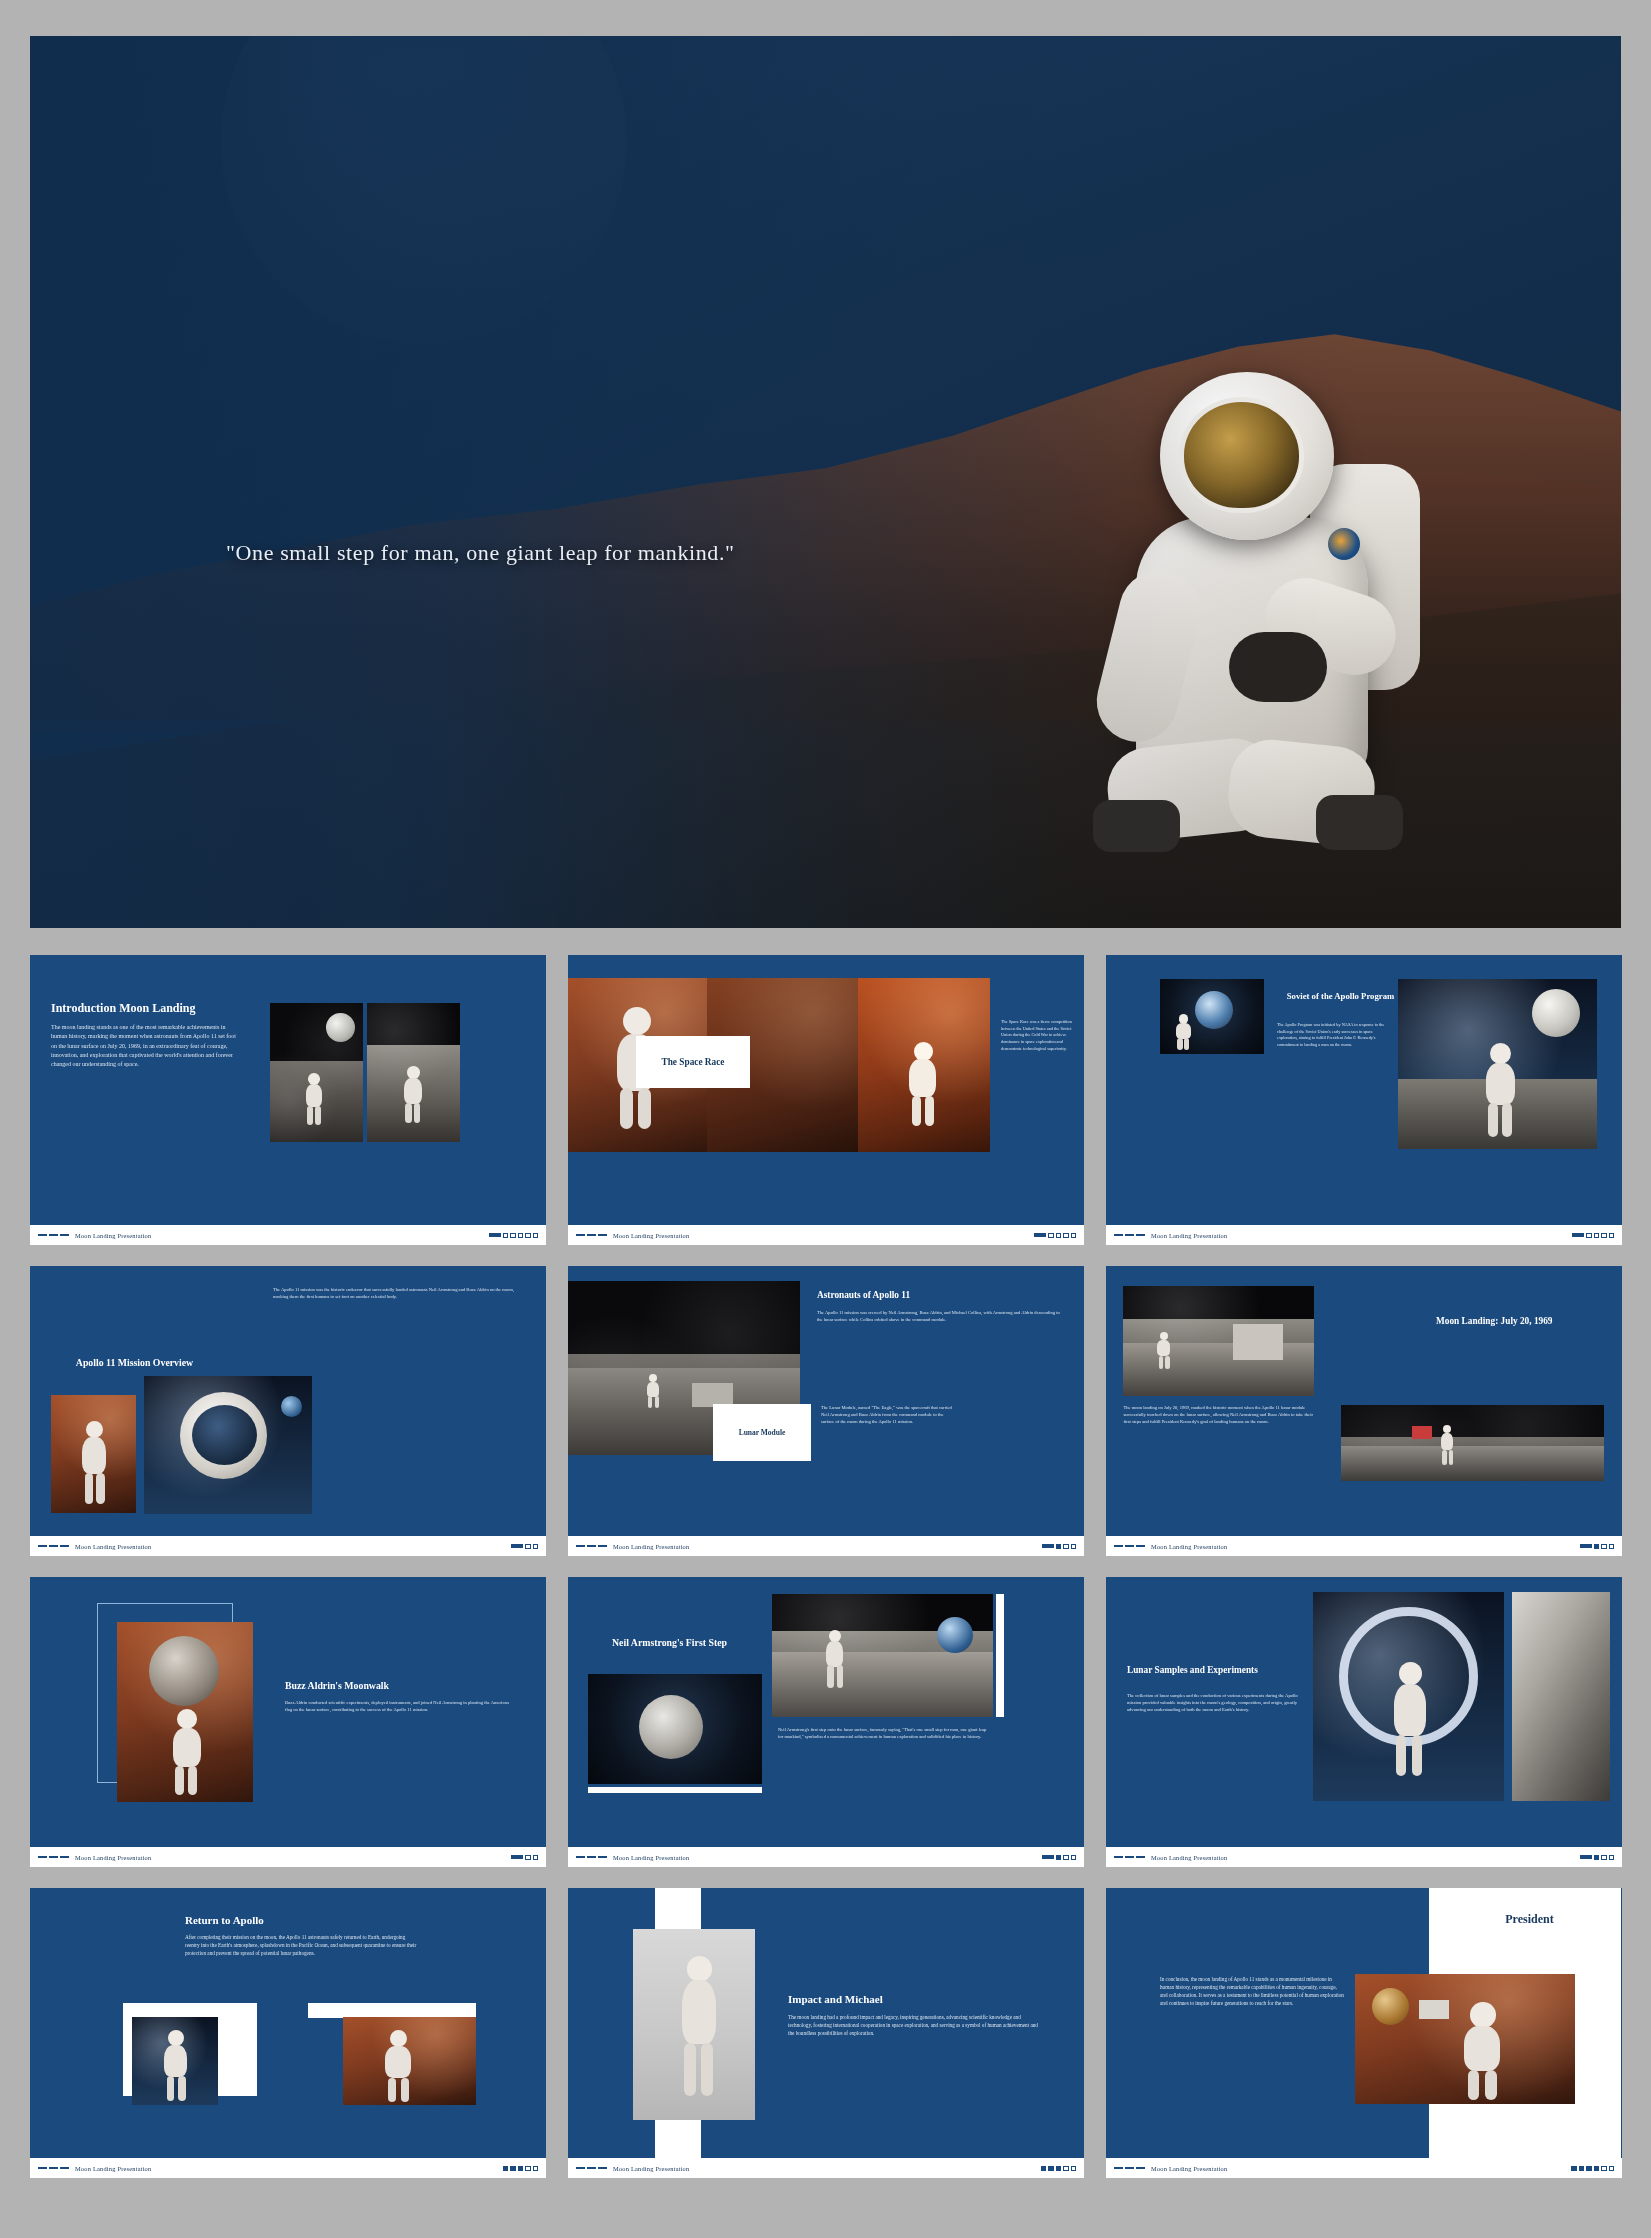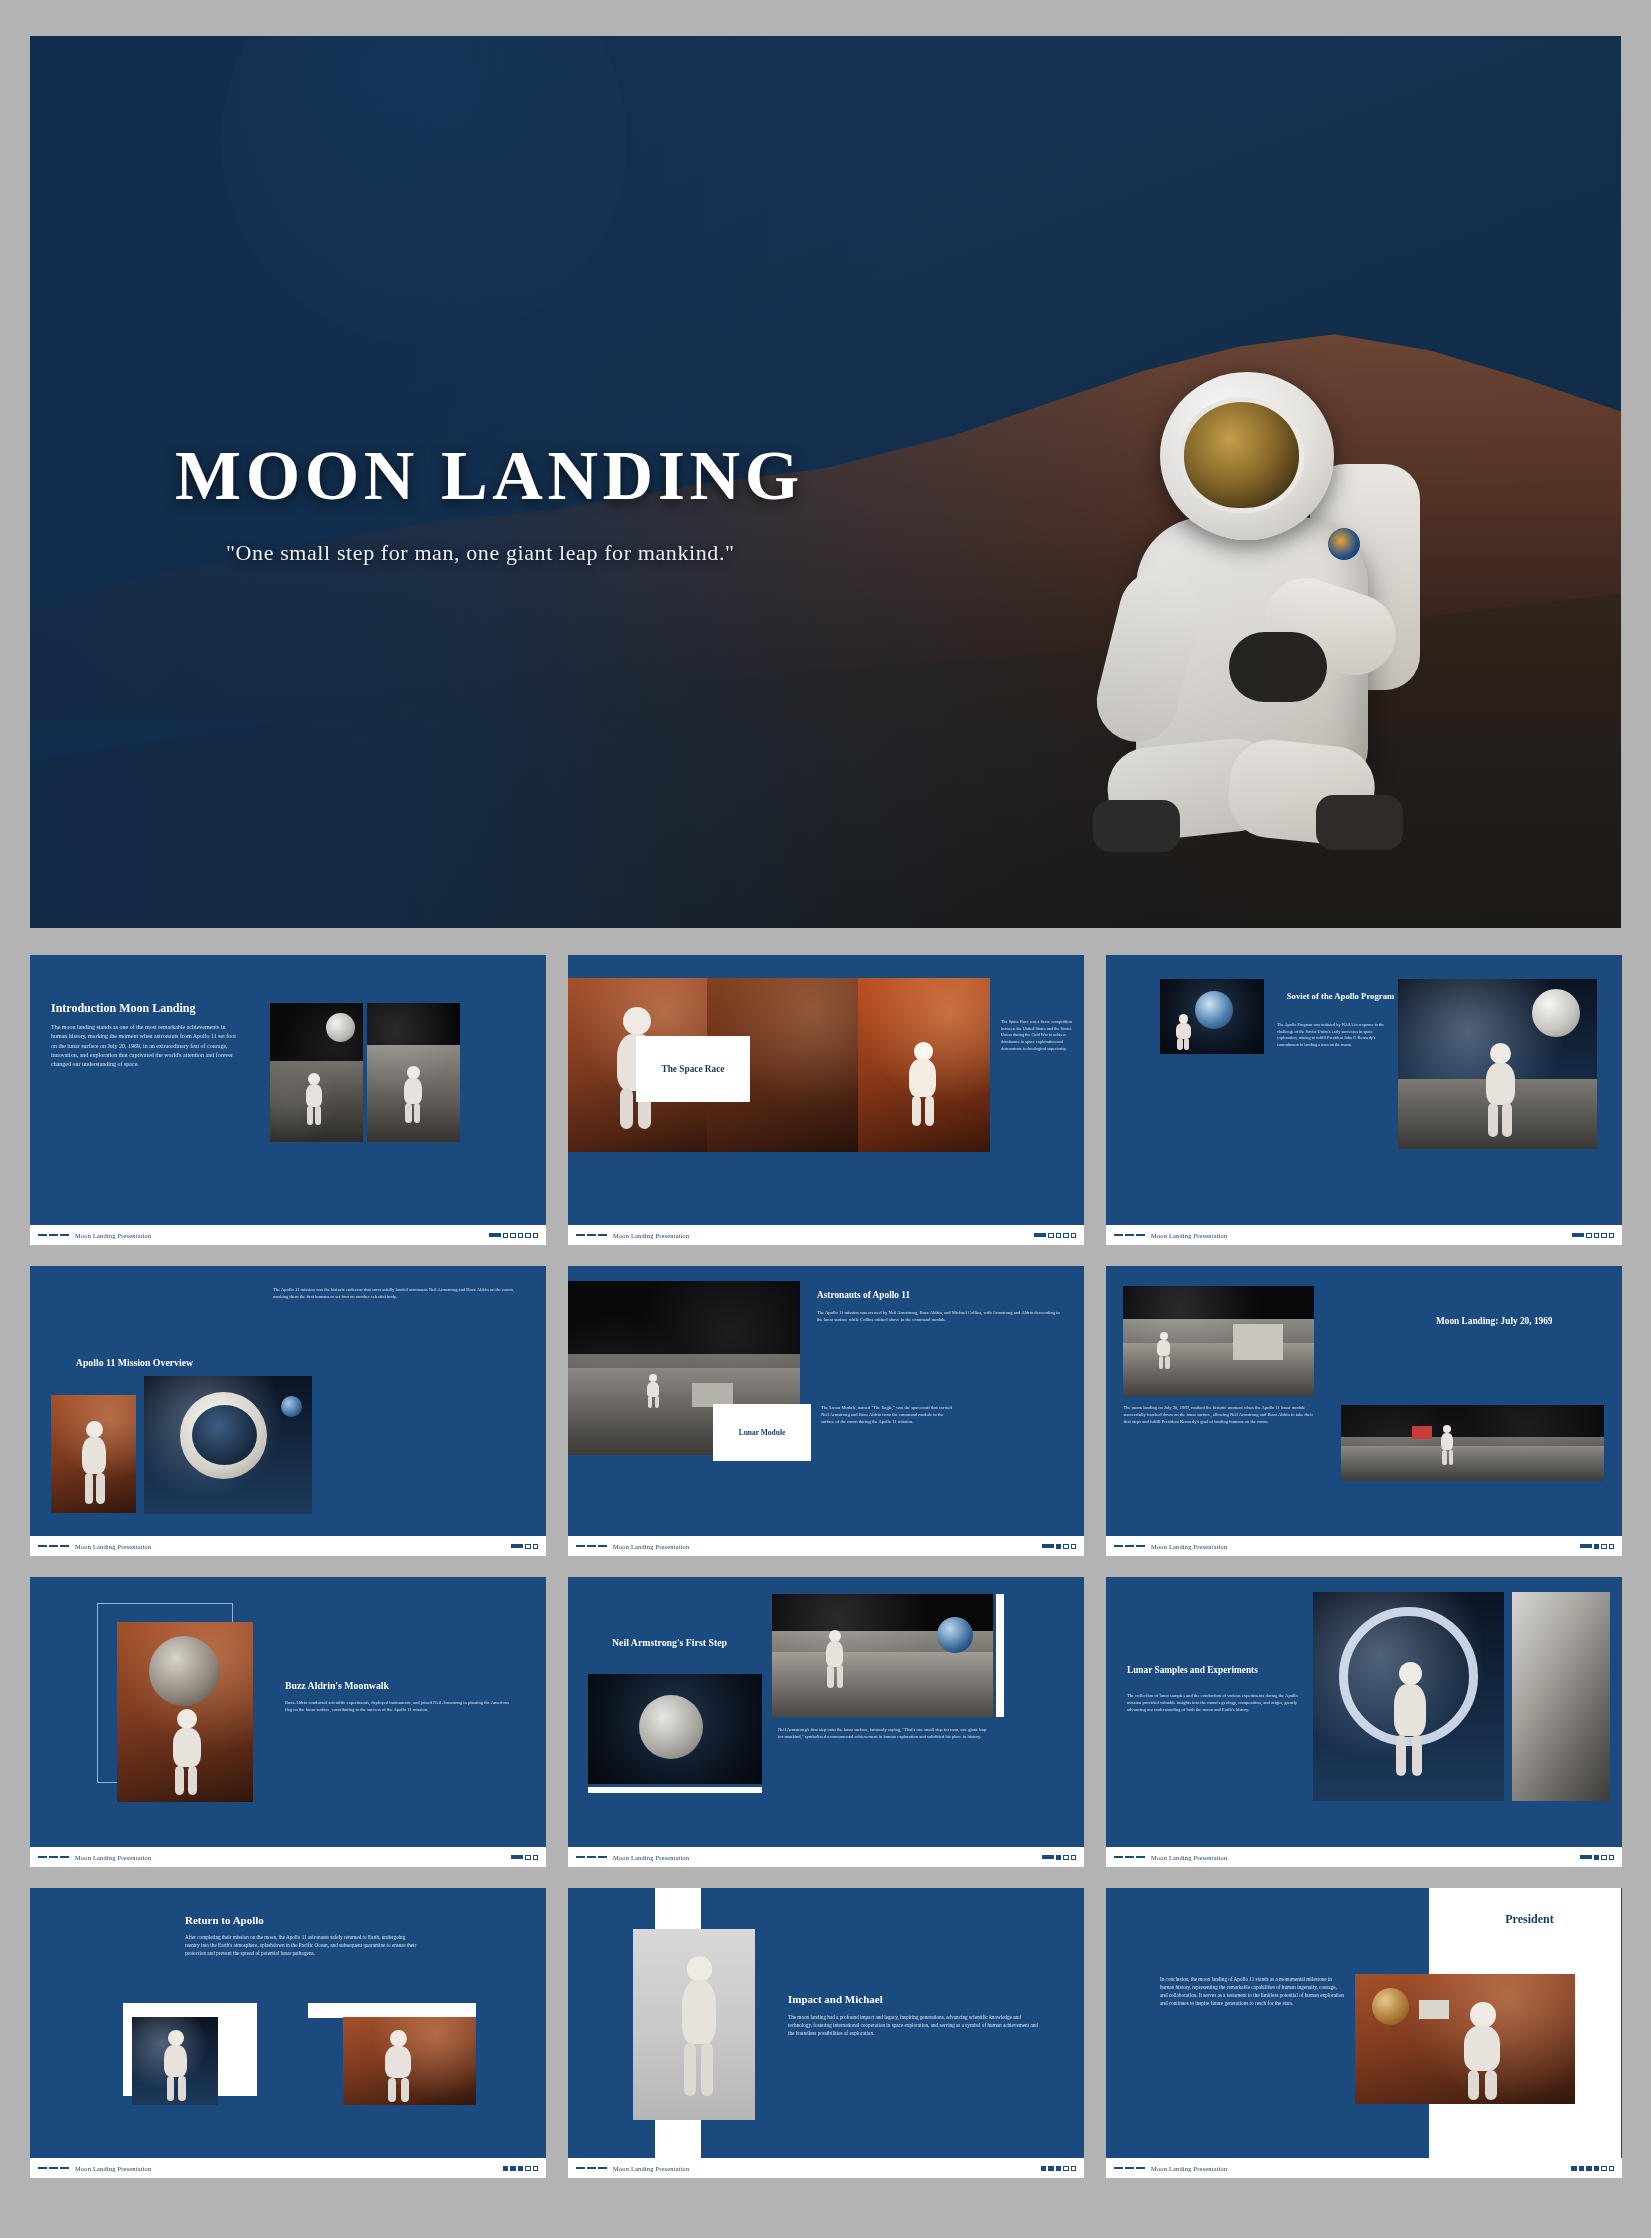--- a/index.html
+++ b/index.html
@@ -282,21 +282,20 @@
     <div class="legR"></div>
     <div class="bootL"></div>
     <div class="bootR"></div>
     <div class="armR"></div>
     <div class="glove"></div>
     <div class="helmet"></div>
     <div class="visor"></div>
     <div class="patch"></div>
   </div>
   <div class="hero-darkveil"></div>
-  <div class="hero-title">MOON LANDING</div>
   <div class="hero-sub">"One small step for man, one giant leap for mankind."</div>
 </div>
 
 <div class="grid">
 
   <div class="row">
 
     <div class="slide">
       <div class="s-title" style="left:21px; top:46px; width:191px; font-size:12px;">Introduction Moon Landing</div>
       <div class="s-body" style="left:21px; top:68px; width:191px; font-size:6px;">The moon landing stands as one of the most remarkable achievements in human history, marking the moment when astronauts from Apollo 11 set foot on the lunar surface on July 20, 1969, in an extraordinary feat of courage, innovation, and exploration that captivated the world's attention and forever changed our understanding of space.</div>
@@ -346,21 +345,21 @@
       </div>
       <div class="ph mars-rock" style="left:139px; top:23px; width:151px; height:174px; filter:brightness(0.8);"></div>
       <div class="ph mars-rock" style="left:290px; top:23px; width:132px; height:174px; filter:brightness(1.05) saturate(1.2);">
         <div class="mini-astro" style="left:41px; top:64px; width:46px; height:87px;">
           <div class="h" style="left:15px;top:0;width:18.5px;height:18.5px;"></div>
           <div class="b" style="left:10.4px;top:17.4px;width:27px;height:38px;"></div>
           <div class="l" style="left:12.7px;top:54px;width:9.3px;height:30px;"></div>
           <div class="l" style="left:25.5px;top:54px;width:9.3px;height:30px;"></div>
         </div>
       </div>
-      <div class="white-card" style="left:68px; top:81px; width:114px; height:66px; font-size:9.3px;">The Space Race</div>
+      <div class="white-card" style="left:68px; top:81px; width:114px; height:52px; font-size:9.3px;">The Space Race</div>
       <div class="s-body" style="left:433px; top:64px; width:72px; font-size:4.3px;">The Space Race was a fierce competition between the United States and the Soviet Union during the Cold War to achieve dominance in space exploration and demonstrate technological superiority.</div>
       <div class="footer">
         <span class="fbars">
             <i></i>
             <i></i>
             <i></i>
           </span>
         <span class="ftext">Moon Landing Presentation</span>
         <span class="dots">
           <i class="bar"></i>

